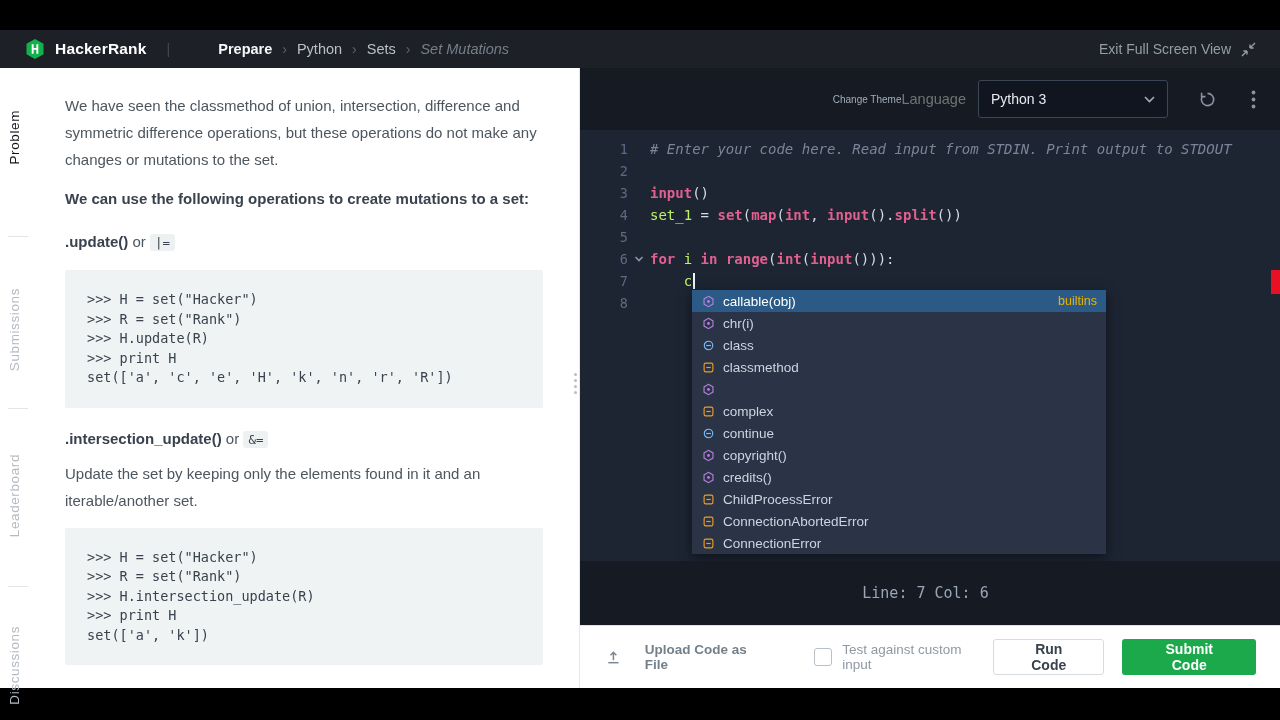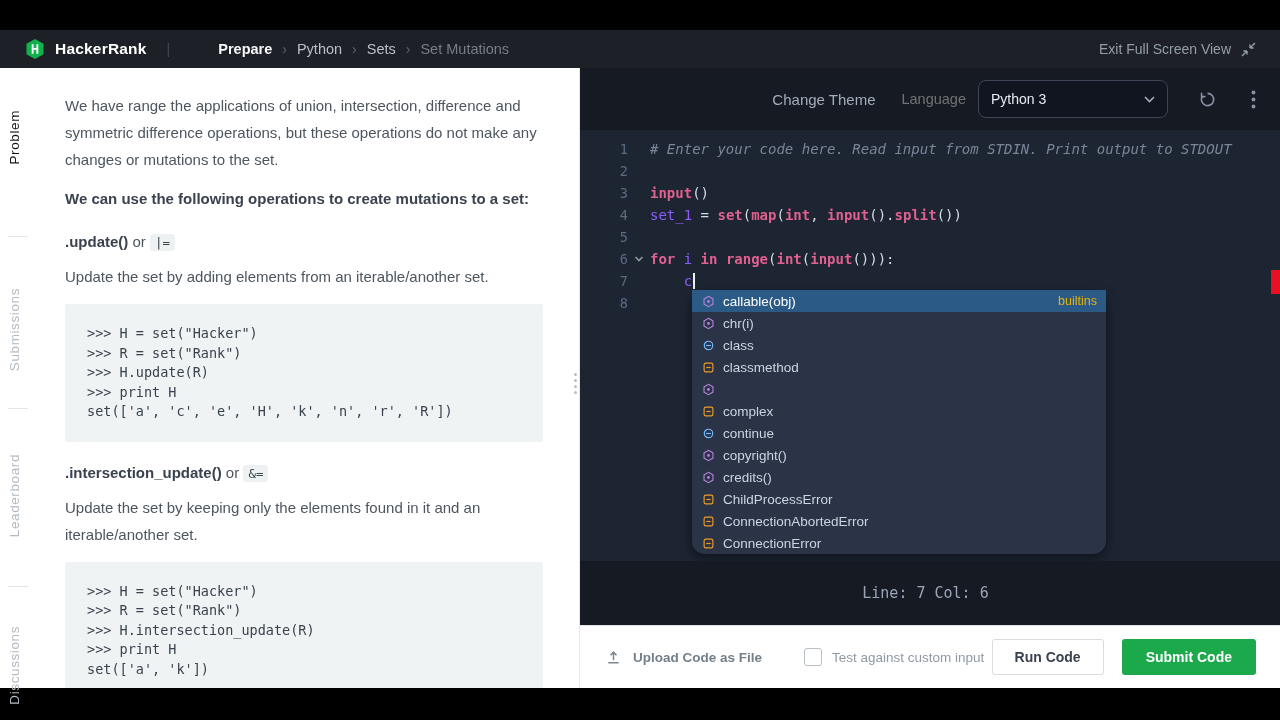--- a/index.html
+++ b/index.html
@@ -8,21 +8,21 @@
 
   
   .appbar{position:absolute;top:30px;left:0;width:1280px;height:38px;background:#1d2026;
           display:flex;align-items:center;padding:0 24px;box-sizing:border-box;}
   .logo{width:22px;height:22px;display:inline-flex;margin-right:9px;flex:none;}
   .brand{color:#fff;font-weight:bold;font-size:15.5px;letter-spacing:.2px;}
   .hdr-div{color:#434a55;margin:0 20px;font-size:14px;}
   .crumbs{display:flex;align-items:center;font-size:14.5px;}
   .crumb{color:#b9c0c9;}
   .crumb.c0{color:#f5f7f9;font-weight:bold;margin-left:28px;}
-  .crumb.c3{color:#767e89;}
+  .crumb.c3{color:#767e89;font-style:italic;}
   .csep{color:#5d646e;margin:0 10px;font-size:14px;}
   .exit{margin-left:auto;color:#949ea8;font-size:14px;}
   .collapse{margin-left:10px;display:inline-flex;}
 
   
   .main{position:absolute;top:68px;left:0;width:1280px;height:620px;display:flex;}
 
   
   .rail{position:relative;width:36px;flex:none;background:#fff;height:620px;}
   .vtab{position:absolute;left:7px;writing-mode:vertical-rl;transform:rotate(180deg);
@@ -45,56 +45,56 @@
   pre.codeblock{margin:14px 0 18px 0;background:#f0f3f3;padding:20px 22px;border-radius:2px;
       font-family:"DejaVu Sans Mono",monospace;font-size:13.5px;line-height:19.5px;color:#39424e;}
   .grip{position:absolute;right:2px;top:305px;display:flex;flex-direction:column;gap:3px;}
   .grip i{width:3px;height:3px;border-radius:50%;background:#b6bec6;}
 
   
   .editor{flex:1;display:flex;flex-direction:column;background:#151a23;height:620px;}
 
   .etoolbar{height:62px;flex:none;display:flex;align-items:center;justify-content:flex-end;
             padding-right:24px;gap:0;}
-  .change-theme{color:#a2aebb;font-size:15px;margin-right:26px;}
+  .change-theme{color:#a2aebb;font-size:10px;}
   .lang-label{color:#737373;font-size:14.5px;margin-right:12px;}
-  .lang-select{width:190px;height:38px;background:#10151f;border:1px solid #3d4656;border-radius:8px;
+  .lang-select{width:190px;height:38px;background:#10151f;border:1px solid #3d4656;border-radius:3px;
             display:flex;align-items:center;justify-content:space-between;padding:0 12px;
             box-sizing:border-box;color:#e6ebf1;font-size:14px;gap:47px;}
   .hist{margin-left:30px;display:inline-flex;}
   .kebab{margin-left:34px;display:inline-flex;}
 
   .codearea{flex:1;position:relative;background:#1d2533;overflow:hidden;
             font-family:"DejaVu Sans Mono",monospace;font-size:14px;padding-top:8px;}
   .cline{display:flex;height:22px;line-height:22px;}
   .ln{width:48px;text-align:right;color:#5c6a84;font-size:13.5px;flex:none;}
   .fold{width:22px;flex:none;display:flex;align-items:center;justify-content:center;}
   .codetext{white-space:pre;}
   .tok[data-tok="com"]{color:#7b8598;font-style:italic;}
   .tok[data-tok="kw"]{color:#e0608e;font-weight:bold;}
-  .tok[data-tok="var"]{color:#8b5cf6;}
+  .tok[data-tok="var"]{color:#bef264;}
   .tok[data-tok="pl"]{color:#d5dbe7;}
   .cursor{display:inline-block;width:2px;height:16px;background:#eef2f8;vertical-align:-3px;margin-left:1px;}
   .errmark{position:absolute;right:0;top:140px;width:9px;height:24px;background:#e81123;}
 
   .suggest{position:absolute;left:112px;top:160px;width:414px;background:#2b3347;
            box-shadow:0 4px 12px rgba(0,0,0,.5);font-family:"Liberation Sans",sans-serif;
-           font-size:13.5px;color:#ccd4e0;z-index:5;border-radius:13px;}
+           font-size:13.5px;color:#ccd4e0;z-index:5;}
   .srow{display:flex;align-items:center;height:22px;padding:0 9px;gap:7px;box-sizing:border-box;}
   .srow.selected{background:#2a5a85;color:#fff;}
   .sicon{width:15px;flex:none;display:inline-flex;align-items:center;justify-content:center;}
   .sdetail{margin-left:auto;color:#eab308;font-size:12.5px;}
 
   .statusbar{height:64px;flex:none;background:#151a23;display:flex;align-items:center;
              justify-content:center;padding-right:9px;
              font-family:"DejaVu Sans Mono",monospace;font-size:15px;color:#9aa6b8;}
 
   .efooter{height:63px;flex:none;background:#fff;border-top:1px solid #e0e4e7;
            display:flex;align-items:center;padding:0 24px 0 26px;box-sizing:border-box;}
-  .upload{display:flex;align-items:center;gap:12px;color:#737f89;font-size:13.5px;font-weight:bold;}
+  .upload{display:flex;align-items:center;gap:24px;color:#737f89;font-size:13.5px;font-weight:bold;}
   .custom{display:flex;align-items:center;gap:10px;margin-left:42px;color:#8f99a3;font-size:13.5px;}
   .checkbox{width:18px;height:18px;border:1.5px solid #b6c0c6;border-radius:3px;background:#fff;box-sizing:border-box;}
   .btn-run{margin-left:auto;height:36px;padding:0 22px;background:#fff;border:1px solid #d7dce0;
            border-radius:3px;font-family:inherit;font-weight:bold;font-size:14px;color:#39424e;}
   .btn-submit{margin-left:18px;height:36px;padding:0 24px;background:#1ba94c;border:none;
            border-radius:3px;font-family:inherit;font-weight:bold;font-size:14px;color:#fff;}
 </style>
 </head>
 <body>
 
@@ -133,29 +133,28 @@
       <div class="vtab active" style="top:42px">Problem</div>
       <div class="rail-div" style="top:168px"></div>
       <div class="vtab" style="top:220px">Submissions</div>
       <div class="rail-div" style="top:340px"></div>
       <div class="vtab" style="top:386px">Leaderboard</div>
       <div class="rail-div" style="top:518px"></div>
       <div class="vtab" style="top:558px">Discussions</div>
     </aside>
 
     <section class="problem">
-      <p class="intro">We have range the applications of union, intersection, difference and symmetric difference operations, but these operations do not make any changes or mutations to the set.</p>
+      <p class="intro">We have seen the classmethod of union, intersection, difference and symmetric difference operations, but these operations do not make any changes or mutations to the set.</p>
       <p class="lead">We can use the following operations to create mutations to a set:</p>
 
       <div class="sec-head">
         <b>.update()</b>
         <span>or</span>
         <code class="op">|=</code>
       </div>
-      <p class="desc">Update the set by adding elements from an iterable/another set.</p>
       <pre class="codeblock">&gt;&gt;&gt; H = set("Hacker")
 &gt;&gt;&gt; R = set("Rank")
 &gt;&gt;&gt; H.update(R)
 &gt;&gt;&gt; print H
 set(['a', 'c', 'e', 'H', 'k', 'n', 'r', 'R'])</pre>
 
       <div class="sec-head">
         <b>.intersection_update()</b>
         <span>or</span>
         <code class="op">&amp;=</code>

